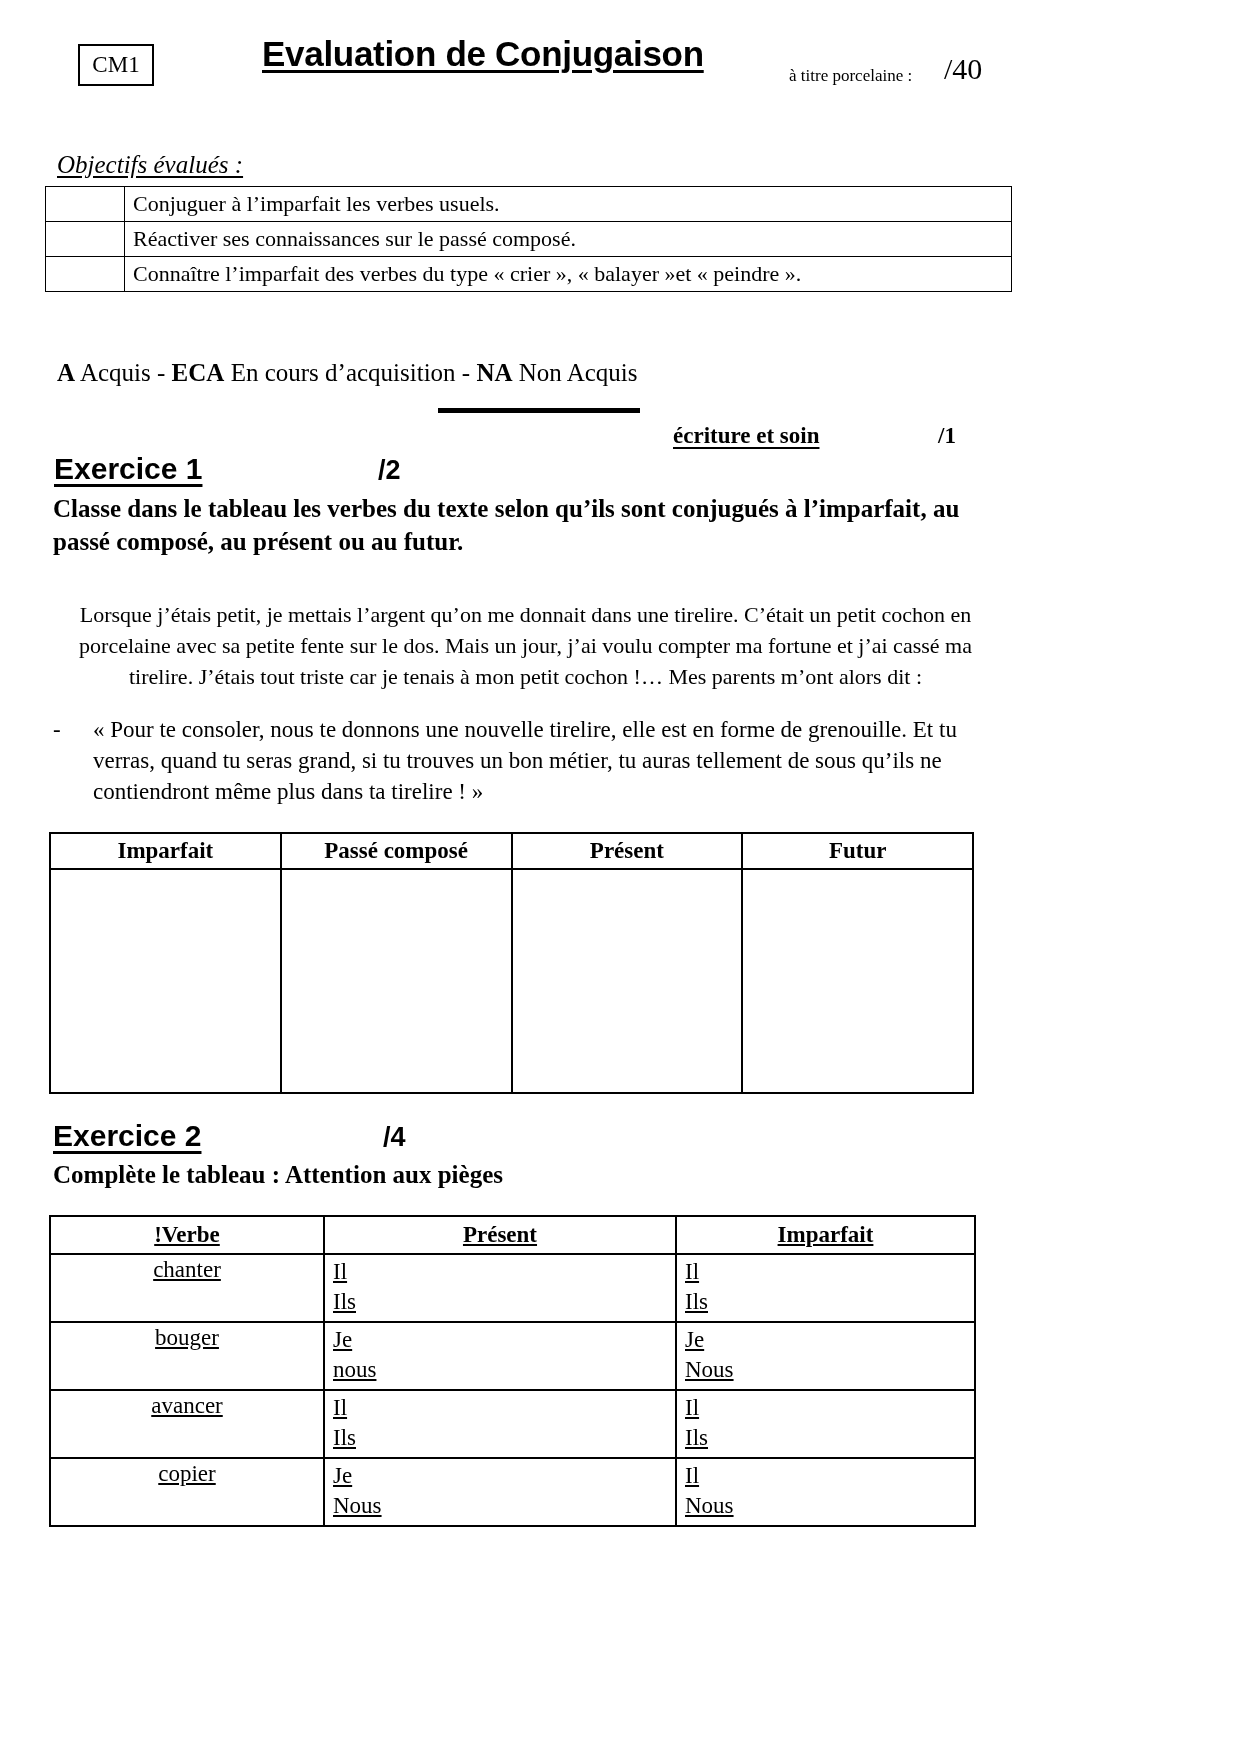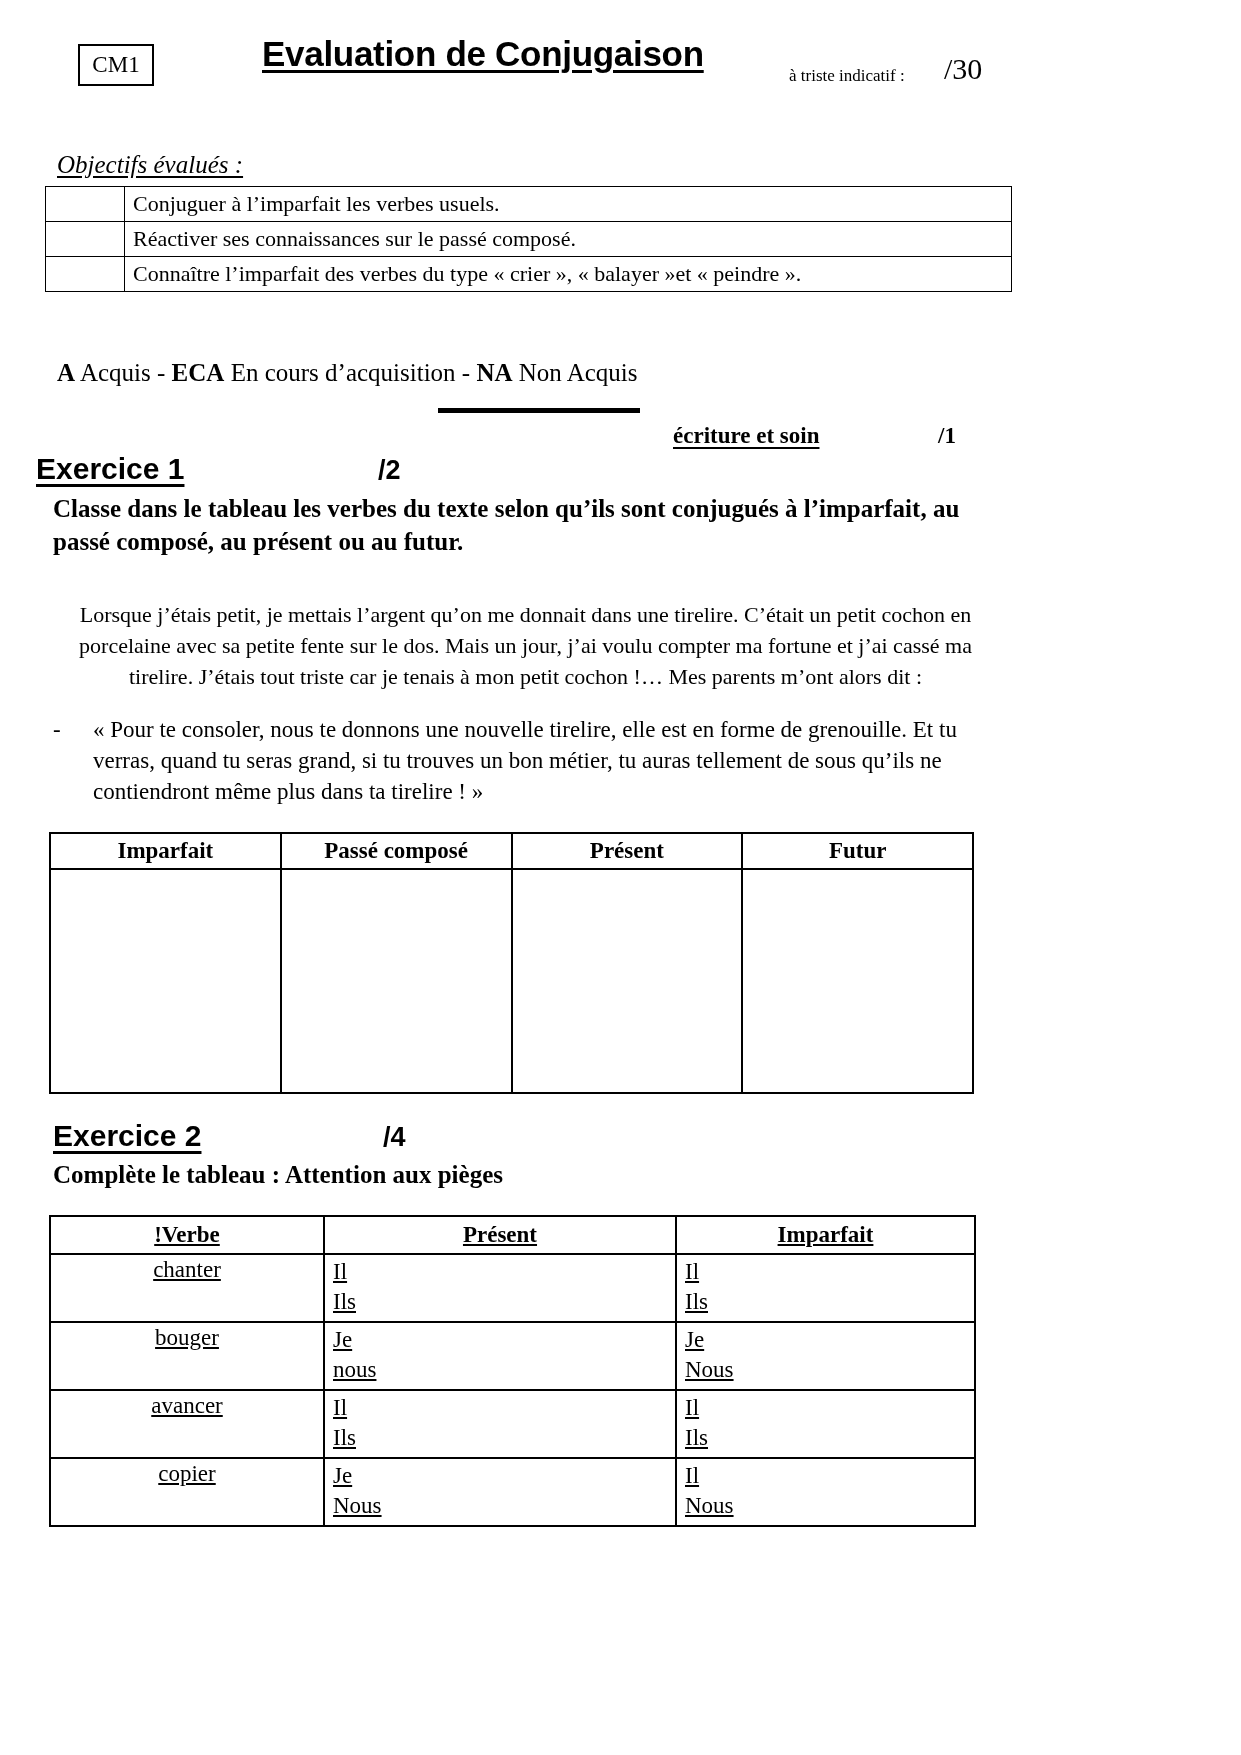--- a/index.html
+++ b/index.html
@@ -245,22 +245,22 @@
 </head>
 <body>
 
 <div class="page">
 
   <div class="header">
     <div class="level-box">
       <span>CM1</span>
     </div>
     <div class="main-title">Evaluation de Conjugaison</div>
-    <div class="indicatif">à triste indicatif :</div>
-    <div class="score-total">/30</div>
+    <div class="indicatif">à titre porcelaine :</div>
+    <div class="score-total">/40</div>
   </div>
 
   <div class="objectifs-label">Objectifs évalués :</div>
 
   <table class="objectifs">
     <tbody>
       <tr>
         <td class="mark-col"></td>
         <td>Conjuguer à l’imparfait les verbes usuels.</td>
       </tr>
@@ -274,21 +274,21 @@
       </tr>
     </tbody>
   </table>
 
   <div class="legend"><b>A</b><span> Acquis  -  </span><b>ECA</b><span> En cours d’acquisition  -  </span><b>NA</b><span> Non Acquis</span></div>
 
   <div class="rule"></div>
   <div class="ecriture">écriture et soin </div>
   <div class="ecriture-score">/1</div>
 
-  <div class="ex-title" style="left:36px; top:418px;">Exercice 1</div>
+  <div class="ex-title" style="left:54px; top:418px;">Exercice 1</div>
   <div class="ex-score" style="left:378px; top:421px;">/2</div>
   <div class="ex-instruction" style="left:53px; top:458px;">Classe dans le tableau les verbes du texte selon qu’ils sont conjugués à l’imparfait, au passé composé, au présent ou au futur.</div>
 
   <div class="story">Lorsque j’étais petit, je mettais l’argent qu’on me donnait dans une tirelire. C’était un petit cochon en porcelaine avec sa petite fente sur le dos. Mais un jour, j’ai voulu compter ma fortune et j’ai cassé ma tirelire. J’étais tout triste car je tenais à mon petit cochon !… Mes parents m’ont alors dit :</div>
 
   <div class="story-dash">
     <span class="dash">-</span>
     <span class="dash-body">« Pour te consoler, nous te donnons une nouvelle tirelire, elle est en forme de grenouille. Et tu verras, quand tu seras grand, si tu trouves un bon métier, tu auras tellement de sous qu’ils ne contiendront même plus dans ta tirelire ! »</span>
   </div>
 

